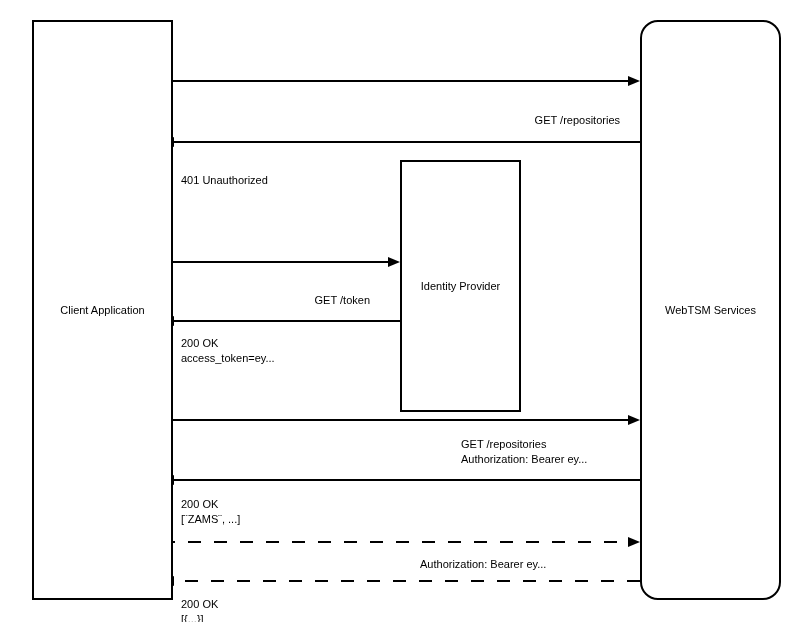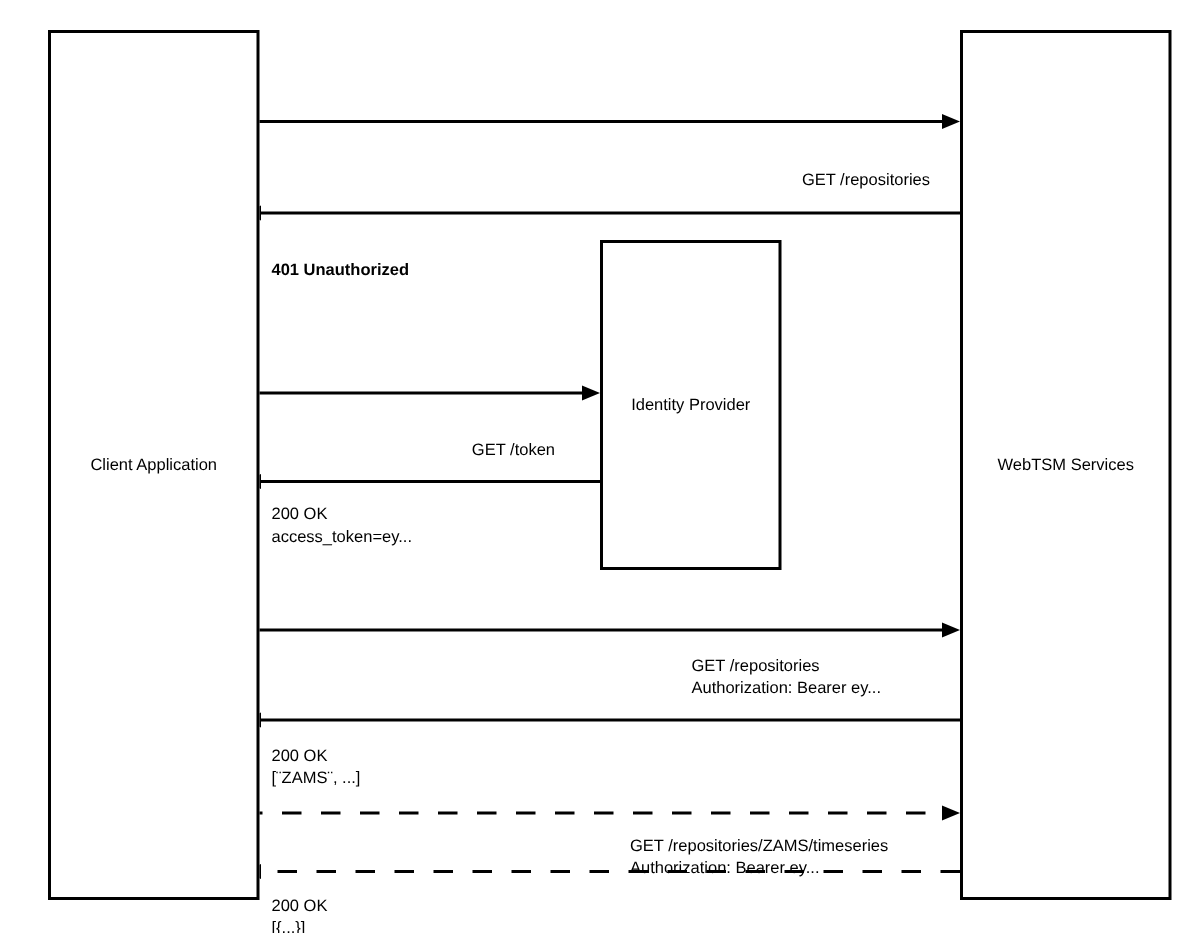--- a/index.html
+++ b/index.html
@@ -28,31 +28,31 @@
     position: absolute;
     box-sizing: border-box;
     border: 2px solid #000000;
     background: #ffffff;
     display: flex;
     align-items: center;
     justify-content: center;
     text-align: center;
   }
   .actor-client  { left: 32px;  top: 20px;  width: 141px; height: 580px; }
-  .actor-server  { left: 640px; top: 20px;  width: 141px; height: 580px; }
-  .actor-idp     { left: 400px; top: 160px; width: 121px; height: 220px; }
+  .actor-server  { left: 640px; top: 20px;  width: 141px; height: 580px; border-radius: 18px; }
+  .actor-idp     { left: 400px; top: 160px; width: 121px; height: 252px; }
   .msg-label {
     position: absolute;
     line-height: 15px;
     white-space: nowrap;
     margin-top: 48px;
   }
   .msg-label.right-align { text-align: right; }
   .msg1 { left: 450px; top: 65px;  width: 170px; }
-  .msg2 { left: 181px; top: 125px; font-weight: bold; }
+  .msg2 { left: 181px; top: 125px; }
   .msg3 { left: 270px; top: 245px; width: 100px; }
   .msg4 { left: 181px; top: 288px; }
   .msg5 { left: 461px; top: 389px; }
   .msg6 { left: 181px; top: 449px; }
   .msg7 { left: 420px; top: 509px; }
   .msg8 { left: 181px; top: 549px; }
 </style>
 </head>
 <body>
 
@@ -132,21 +132,20 @@
     <div>GET /repositories</div>
     <div>Authorization: Bearer ey...</div>
   </div>
 
   <div class="msg-label msg6">
     <div>200 OK</div>
     <div>[¨ZAMS¨, ...]</div>
   </div>
 
   <div class="msg-label msg7">
-    <div>GET /repositories/ZAMS/timeseries</div>
     <div>Authorization: Bearer ey...</div>
   </div>
 
   <div class="msg-label msg8">
     <div>200 OK</div>
     <div>[{...}]</div>
   </div>
 
 </div>
 

